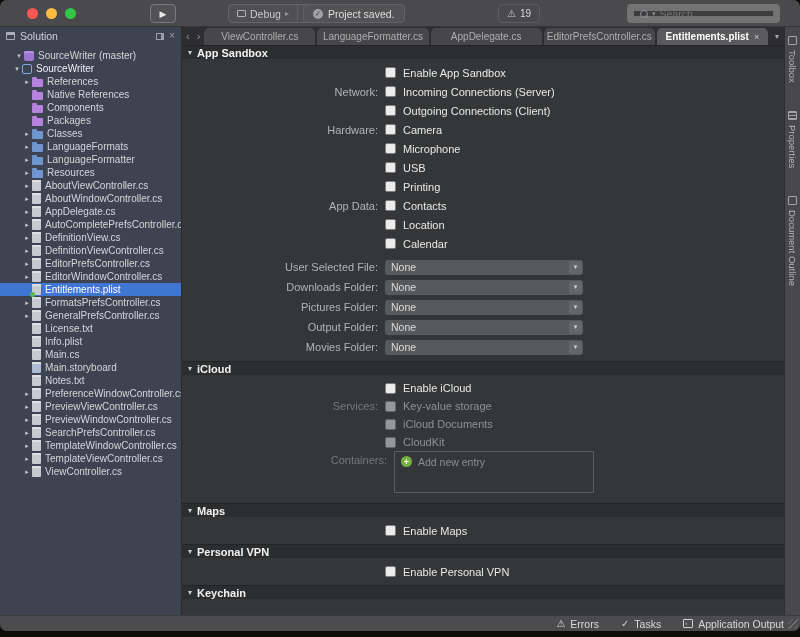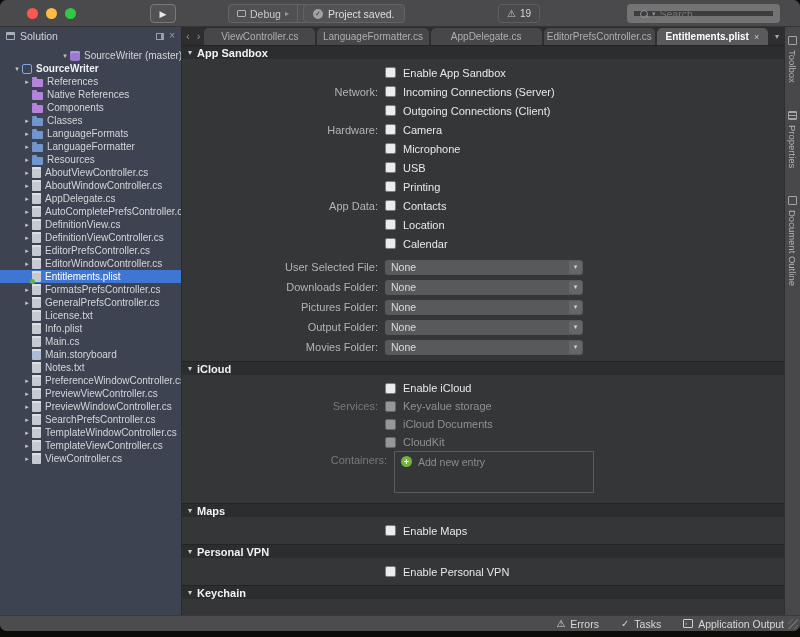--- a/index.html
+++ b/index.html
@@ -56,26 +56,26 @@
   .sidebar { position:absolute; left:0; top:27px; width:182px; height:588px;
     background:#3d4350; border-right:1px solid #2a2b2d; overflow:hidden; }
   .padhdr { height:18px; display:flex; align-items:center; padding:0 6px; gap:5px; }
   .padicon { width:9px; height:8px; border:1px solid #aab0b8; border-radius:1px;
     border-top-width:3px; flex:none; }
   .padtitle { font-size:10.5px; color:#ced2d8; flex:1; }
   .pin { width:8px; height:7px; border:1px solid #99a0a8; border-right-width:3px; }
   .px { color:#99a0a8; font-size:10px; line-height:8px; }
   .tree { padding-top:4px; }
   .srow { height:13px; display:flex; align-items:center; }
-  .lv0{ padding-left:14px;margin-left:46px; } .lv1{ padding-left:12px; } .lv2{ padding-left:22px; }
+  .lv0{ padding-left:14px; } .lv1{ padding-left:12px; } .lv2{ padding-left:22px; }
   .exp { width:10px; font-size:7px; color:#c0c4ca; text-align:center; flex:none; }
   .ic { flex:none; margin-right:4px; }
   .slb { font-size:10px; color:#d3d6db; white-space:nowrap; }
   .srow.sel { background:#3f76d3; } .srow.sel .slb { color:#ffffff; }
-  .srow.bold .slb { font-weight:bold; color:#eef0f4; }
+  .srow.bold .slb { font-weight:normal; color:#eef0f4; }
   .i-sol { width:10px; height:10px; border-radius:2px; background:#9d78d2;
     box-shadow:inset 0 2px 0 #b392e2; }
   .i-proj { width:10px; height:10px; border-radius:2px; border:1px solid #82a7e3; background:#3d4350; }
   .fold { width:11px; height:8px; border-radius:1px; position:relative; margin-top:2px; }
   .fold::before { content:""; position:absolute; top:-2px; left:0; width:5px; height:2px;
     border-radius:1px 1px 0 0; background:inherit; }
   .i-fp { background:#b583dd; } .i-fb { background:#7095cf; }
   .doc { width:9px; height:11px; border-radius:1px; background:#c6cad1;
     box-shadow:inset 0 2px 0 #dde0e5; }
   .i-sb { background:#aebbd4; }
@@ -221,20 +221,25 @@
           <span class="exp"></span>
           <span class="ic fold i-fp"></span>
           <span class="slb">Native References</span>
         </div>
       <div class="srow lv2">
           <span class="exp"></span>
           <span class="ic fold i-fp"></span>
           <span class="slb">Components</span>
         </div>
       <div class="srow lv2">
+          <span class="exp"></span>
+          <span class="ic fold i-fp"></span>
+          <span class="slb">Packages</span>
+        </div>
+      <div class="srow lv2">
           <span class="exp">▸</span>
           <span class="ic fold i-fb"></span>
           <span class="slb">Classes</span>
         </div>
       <div class="srow lv2">
           <span class="exp">▸</span>
           <span class="ic fold i-fb"></span>
           <span class="slb">LanguageFormats</span>
         </div>
       <div class="srow lv2">

